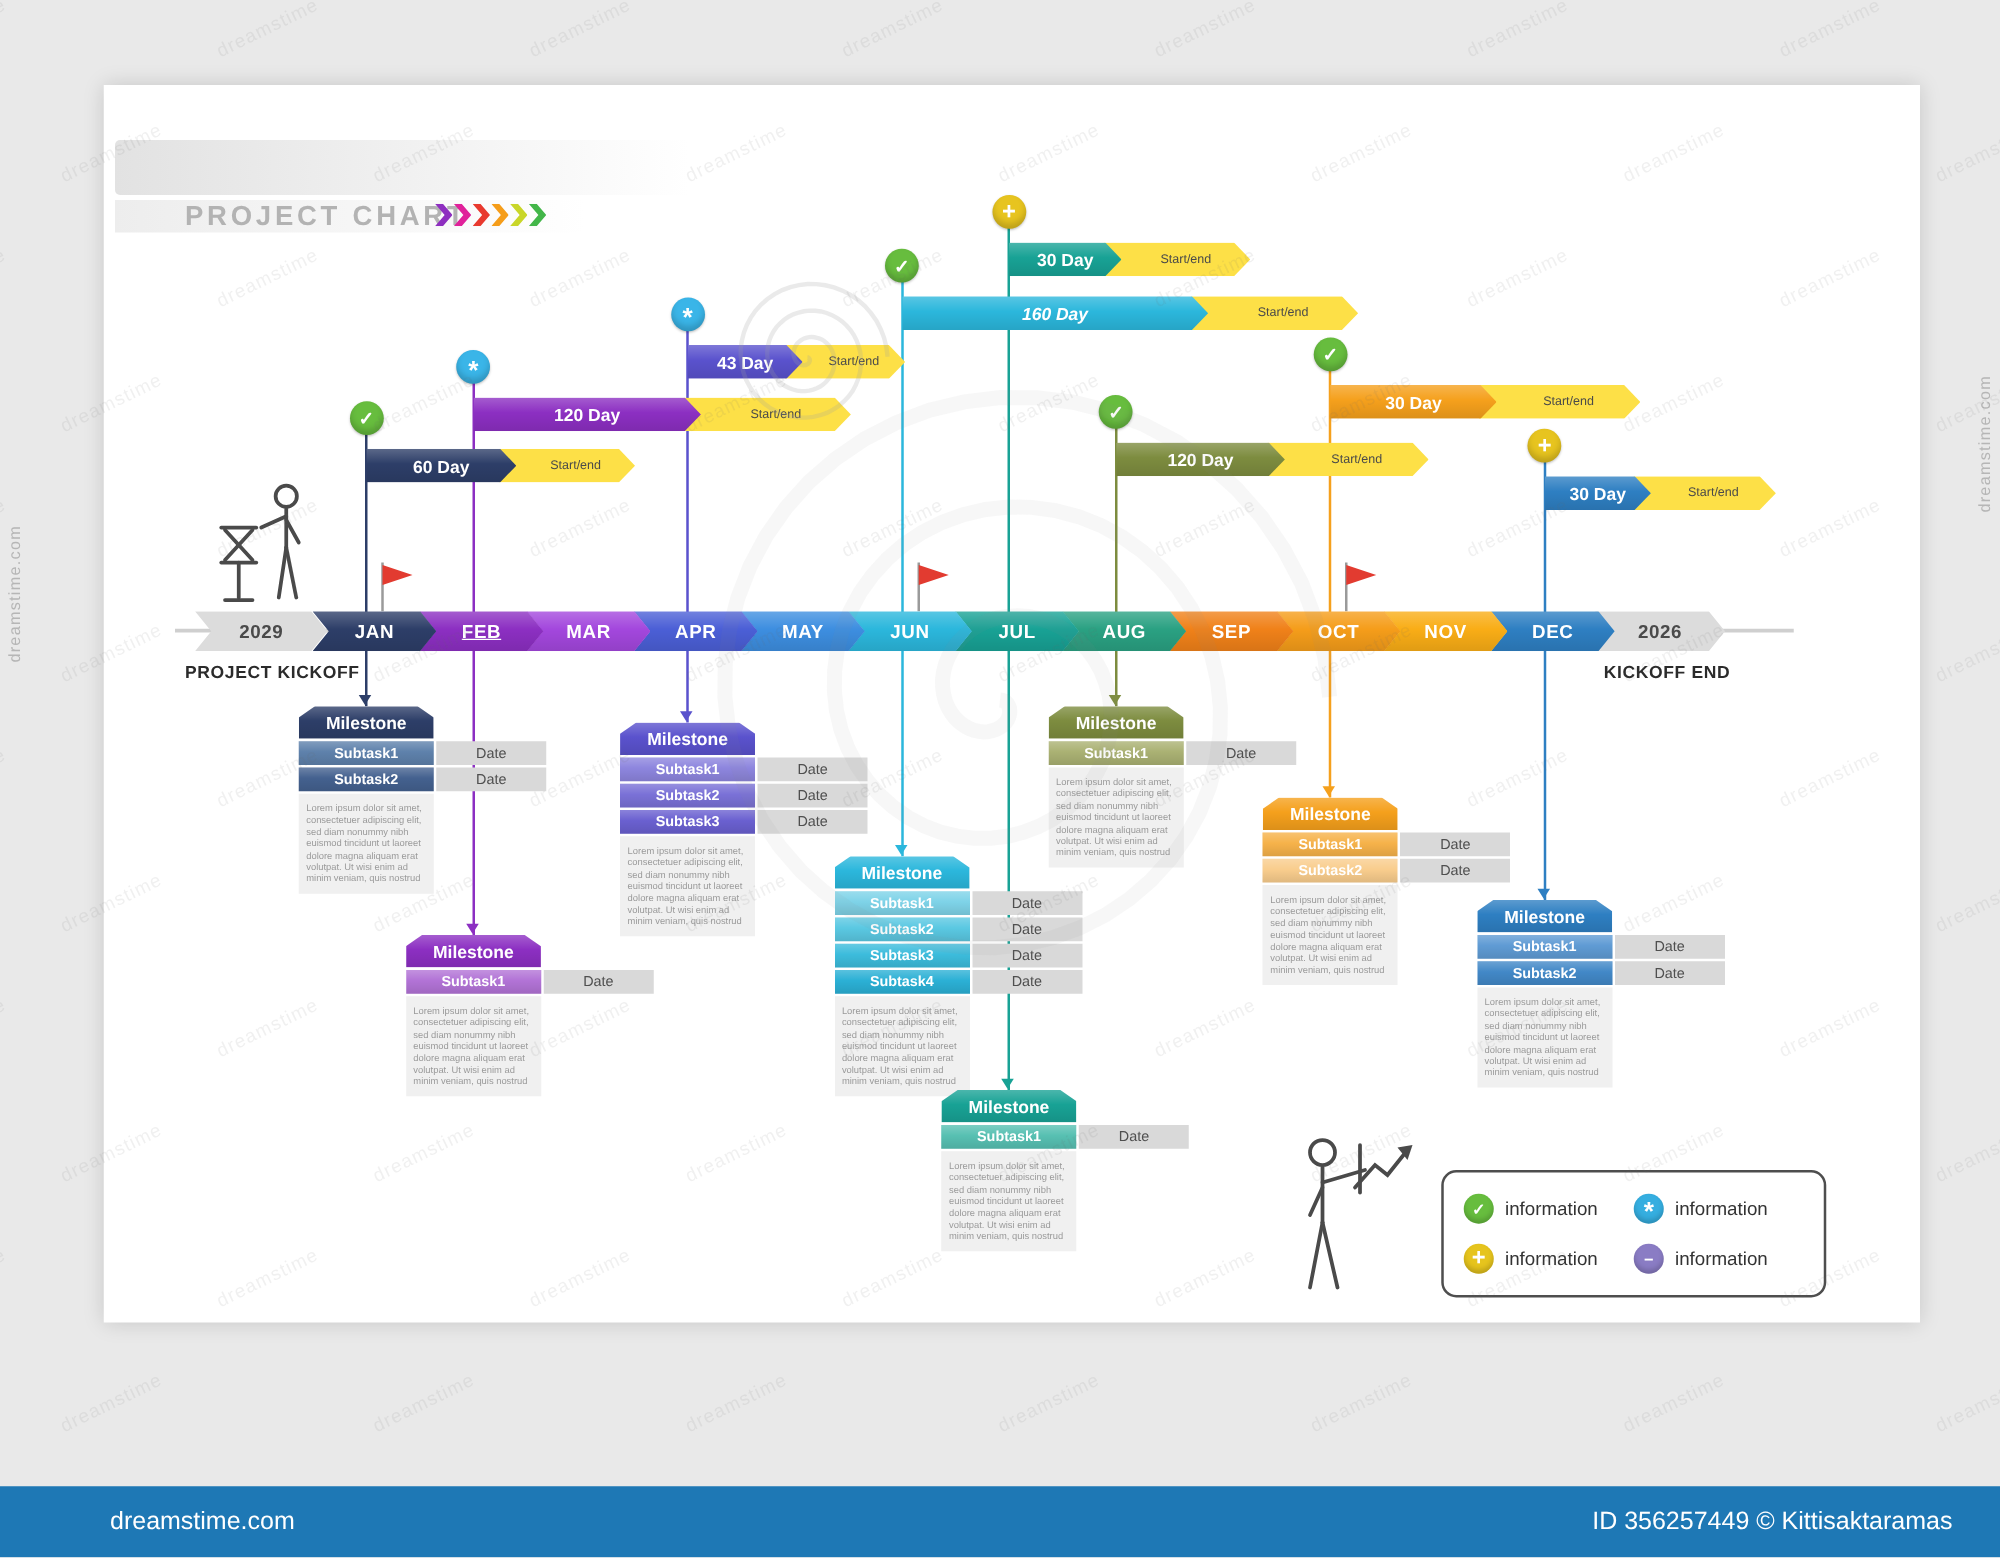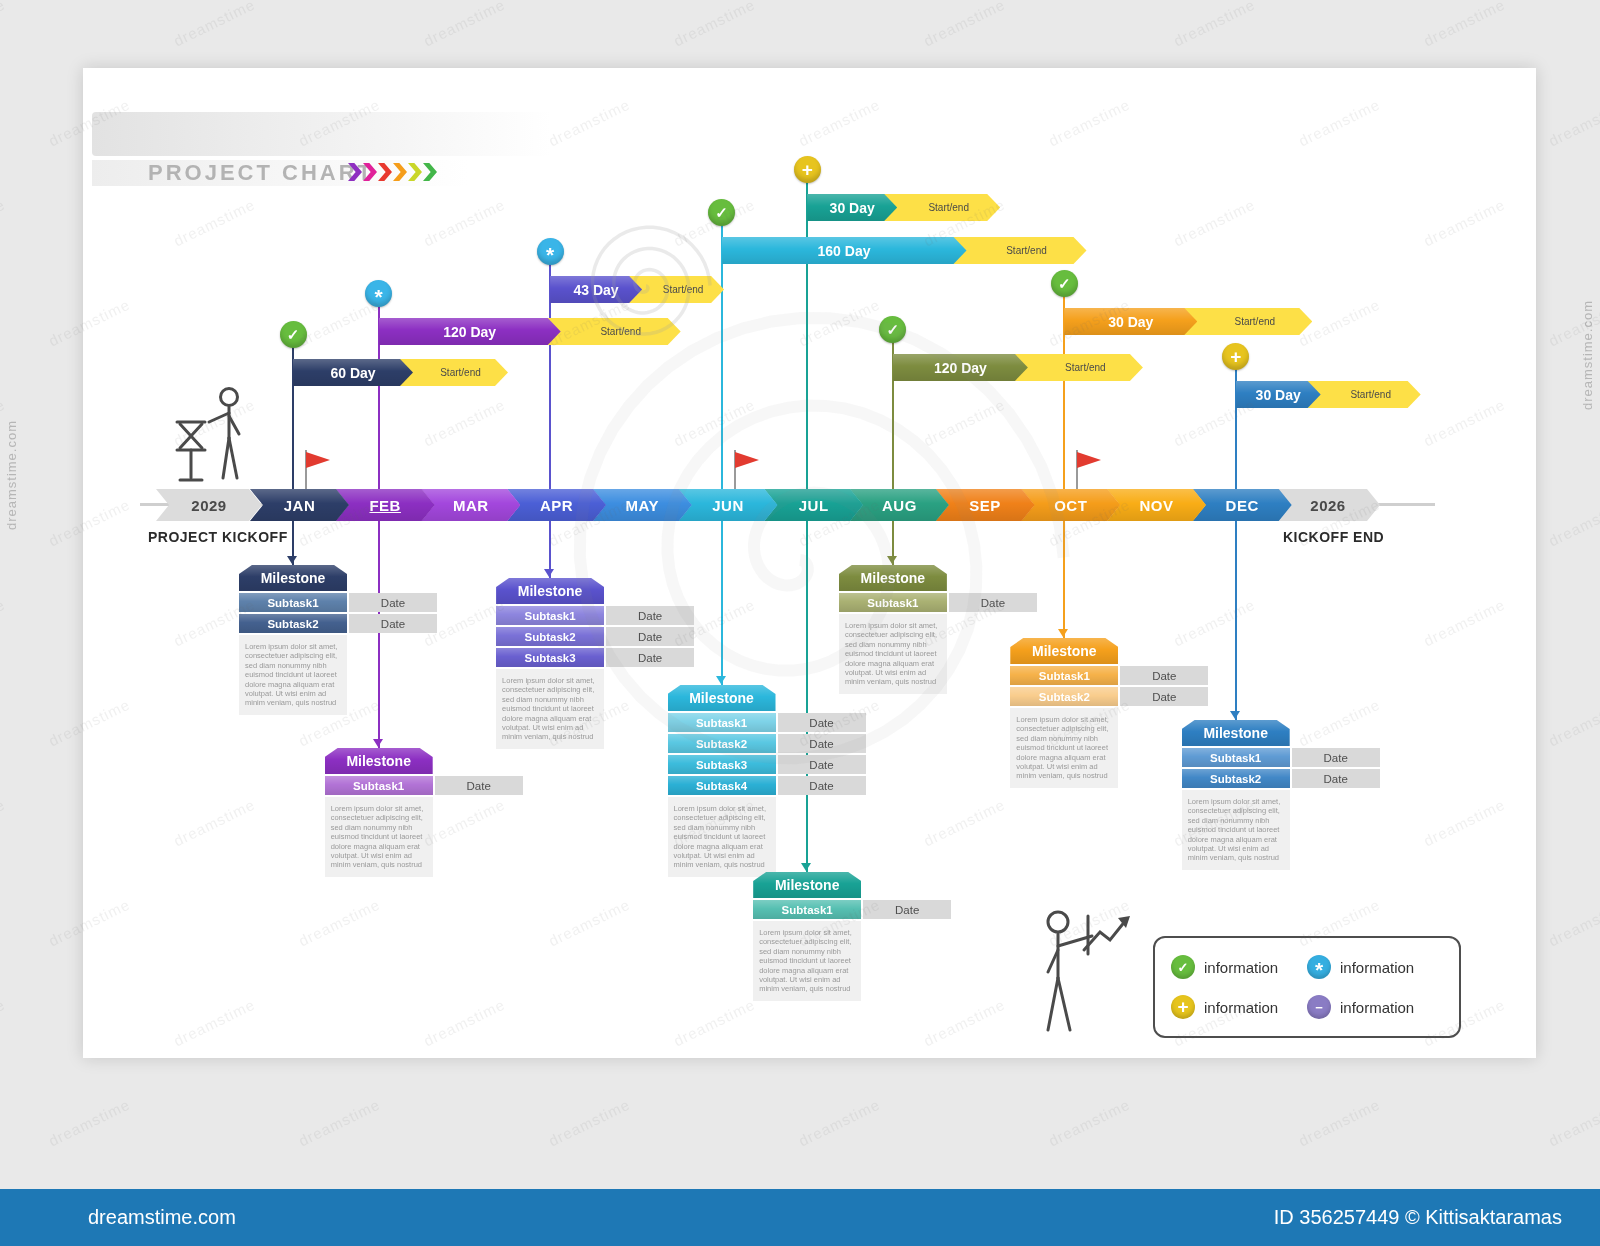--- a/index.html
+++ b/index.html
@@ -151,21 +151,21 @@
       <div class="vline" style="left: 549.1px; top: 252px; height: 326px; background: rgb(90, 82, 205);"></div>
       <div class="arrowhead" style="left: 544.1px; top: 569px; border-top: 8px solid rgb(90, 82, 205);"></div>
       <div class="bar tail" style="left: 628.1px; top: 276px; width: 96px; z-index: 29;">Start/end</div>
       <div class="bar" style="left: 550.1px; top: 276px; width: 92px; z-index: 30; background: linear-gradient(rgba(255, 255, 255, 0.22), rgba(255, 255, 255, 0) 45%, rgba(0, 0, 0, 0.1)), rgb(90, 82, 205);">43 Day</div>
       <div class="icon-circle" style="left: 536.6px; top: 238px; background: rgb(58, 181, 232);">
         <span class="g-asterisk">*</span>
       </div>
       <div class="vline" style="left: 720.5px; top: 213px; height: 472px; background: rgb(43, 183, 220);"></div>
       <div class="arrowhead" style="left: 715.5px; top: 676px; border-top: 8px solid rgb(43, 183, 220);"></div>
       <div class="bar tail" style="left: 952.5px; top: 237px; width: 134px; z-index: 29;">Start/end</div>
-      <div class="bar" style="left: 721.5px; top: 237px; width: 245px; z-index: 30; background: linear-gradient(rgba(255, 255, 255, 0.22), rgba(255, 255, 255, 0) 45%, rgba(0, 0, 0, 0.1)), rgb(43, 183, 220);">160 Day</div>
+      <div class="bar" style="left: 721.5px; top: 237px; width: 245px; z-index: 30; background: linear-gradient(rgba(255, 255, 255, 0.22), rgba(255, 255, 255, 0) 45%, rgba(0, 0, 0, 0.1)), rgb(43, 183, 220); font-style: italic;">160 Day</div>
       <div class="icon-circle" style="left: 708px; top: 199px; background: rgb(103, 189, 62);">
         <span class="g-check">✓</span>
       </div>
       <div class="vline" style="left: 806.2px; top: 170px; height: 702px; background: rgb(24, 162, 149);"></div>
       <div class="arrowhead" style="left: 801.2px; top: 863px; border-top: 8px solid rgb(24, 162, 149);"></div>
       <div class="bar tail" style="left: 883.2px; top: 194px; width: 117px; z-index: 29;">Start/end</div>
       <div class="bar" style="left: 807.2px; top: 194px; width: 90px; z-index: 30; background: linear-gradient(rgba(255, 255, 255, 0.22), rgba(255, 255, 255, 0) 45%, rgba(0, 0, 0, 0.1)), rgb(24, 162, 149);">30 Day</div>
       <div class="icon-circle" style="left: 793.7px; top: 156px; background: rgb(231, 196, 31);">
         <span class="g-plus">+</span>
       </div>

